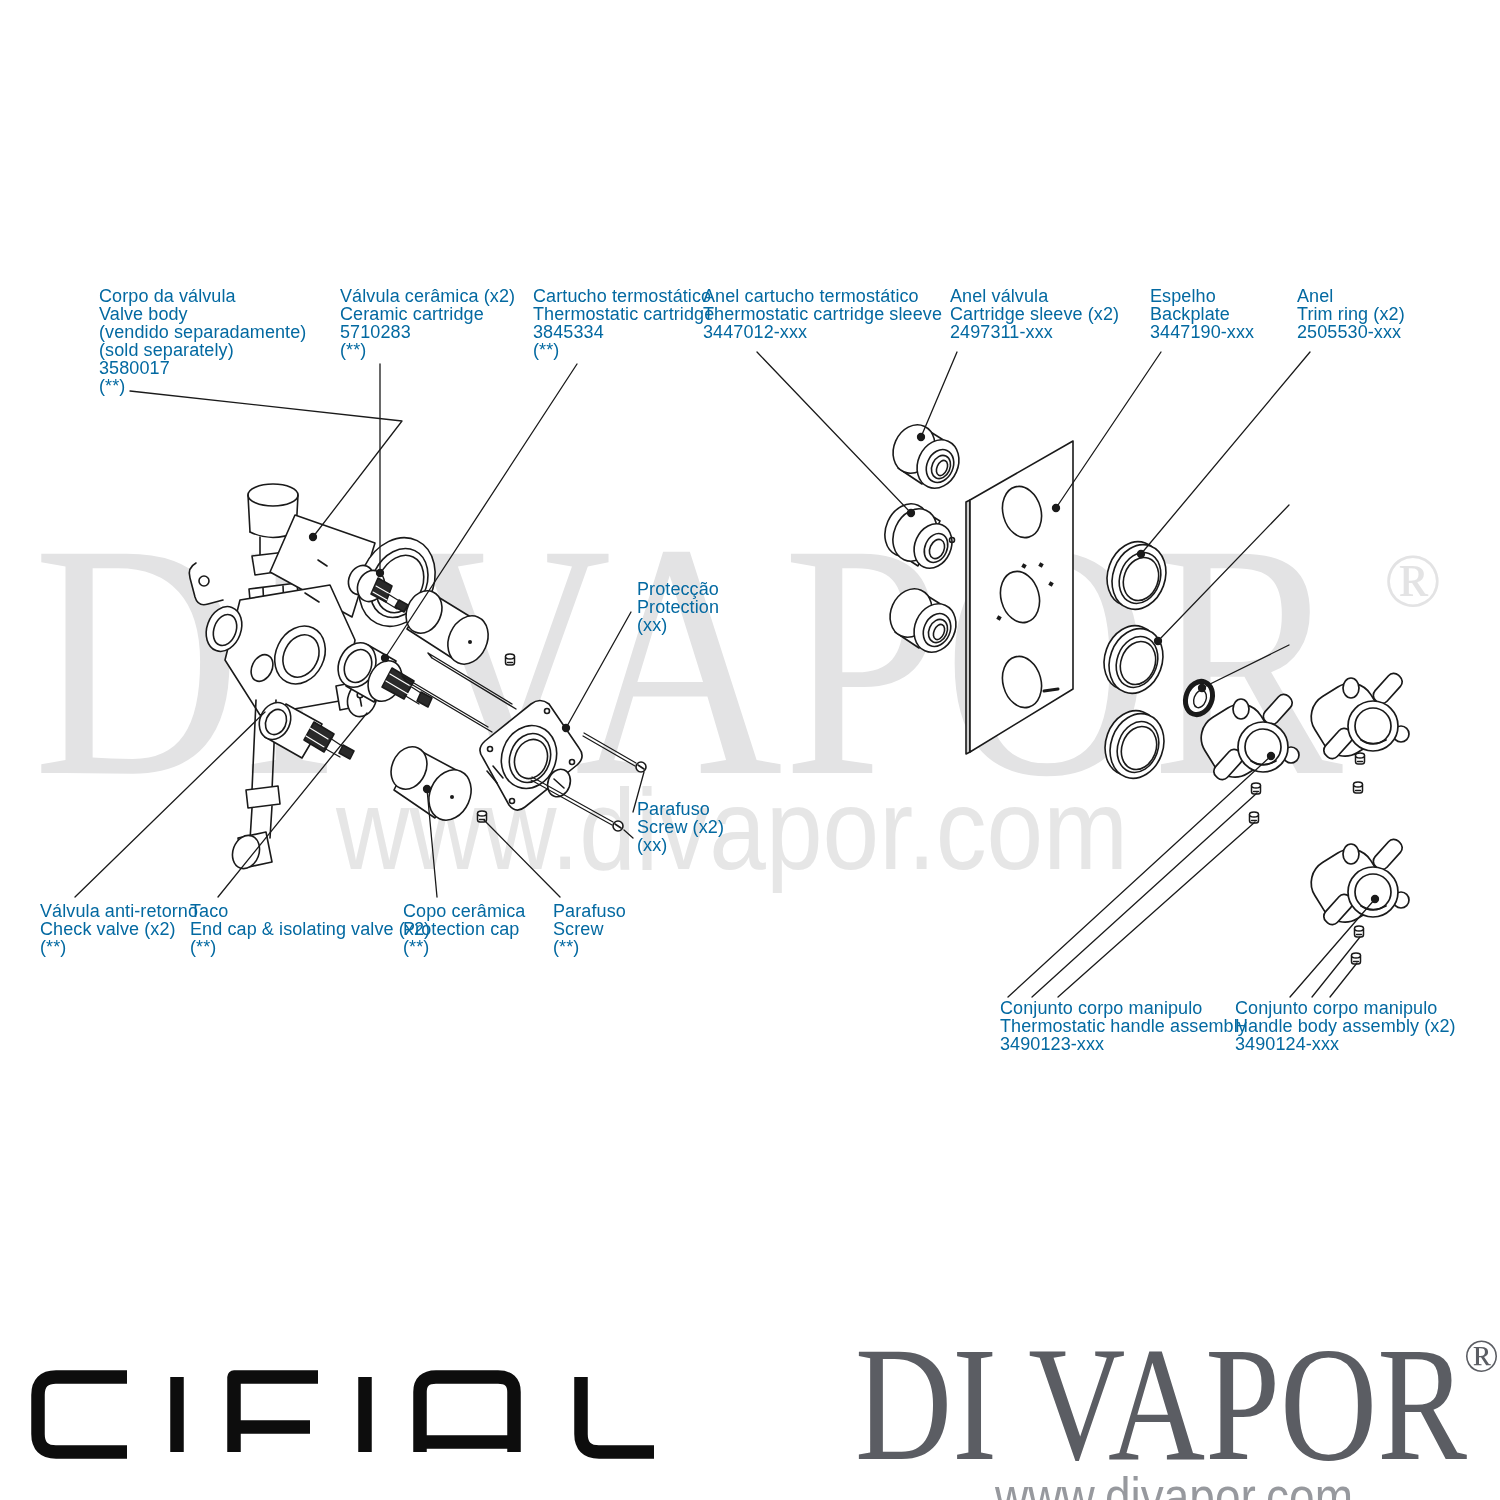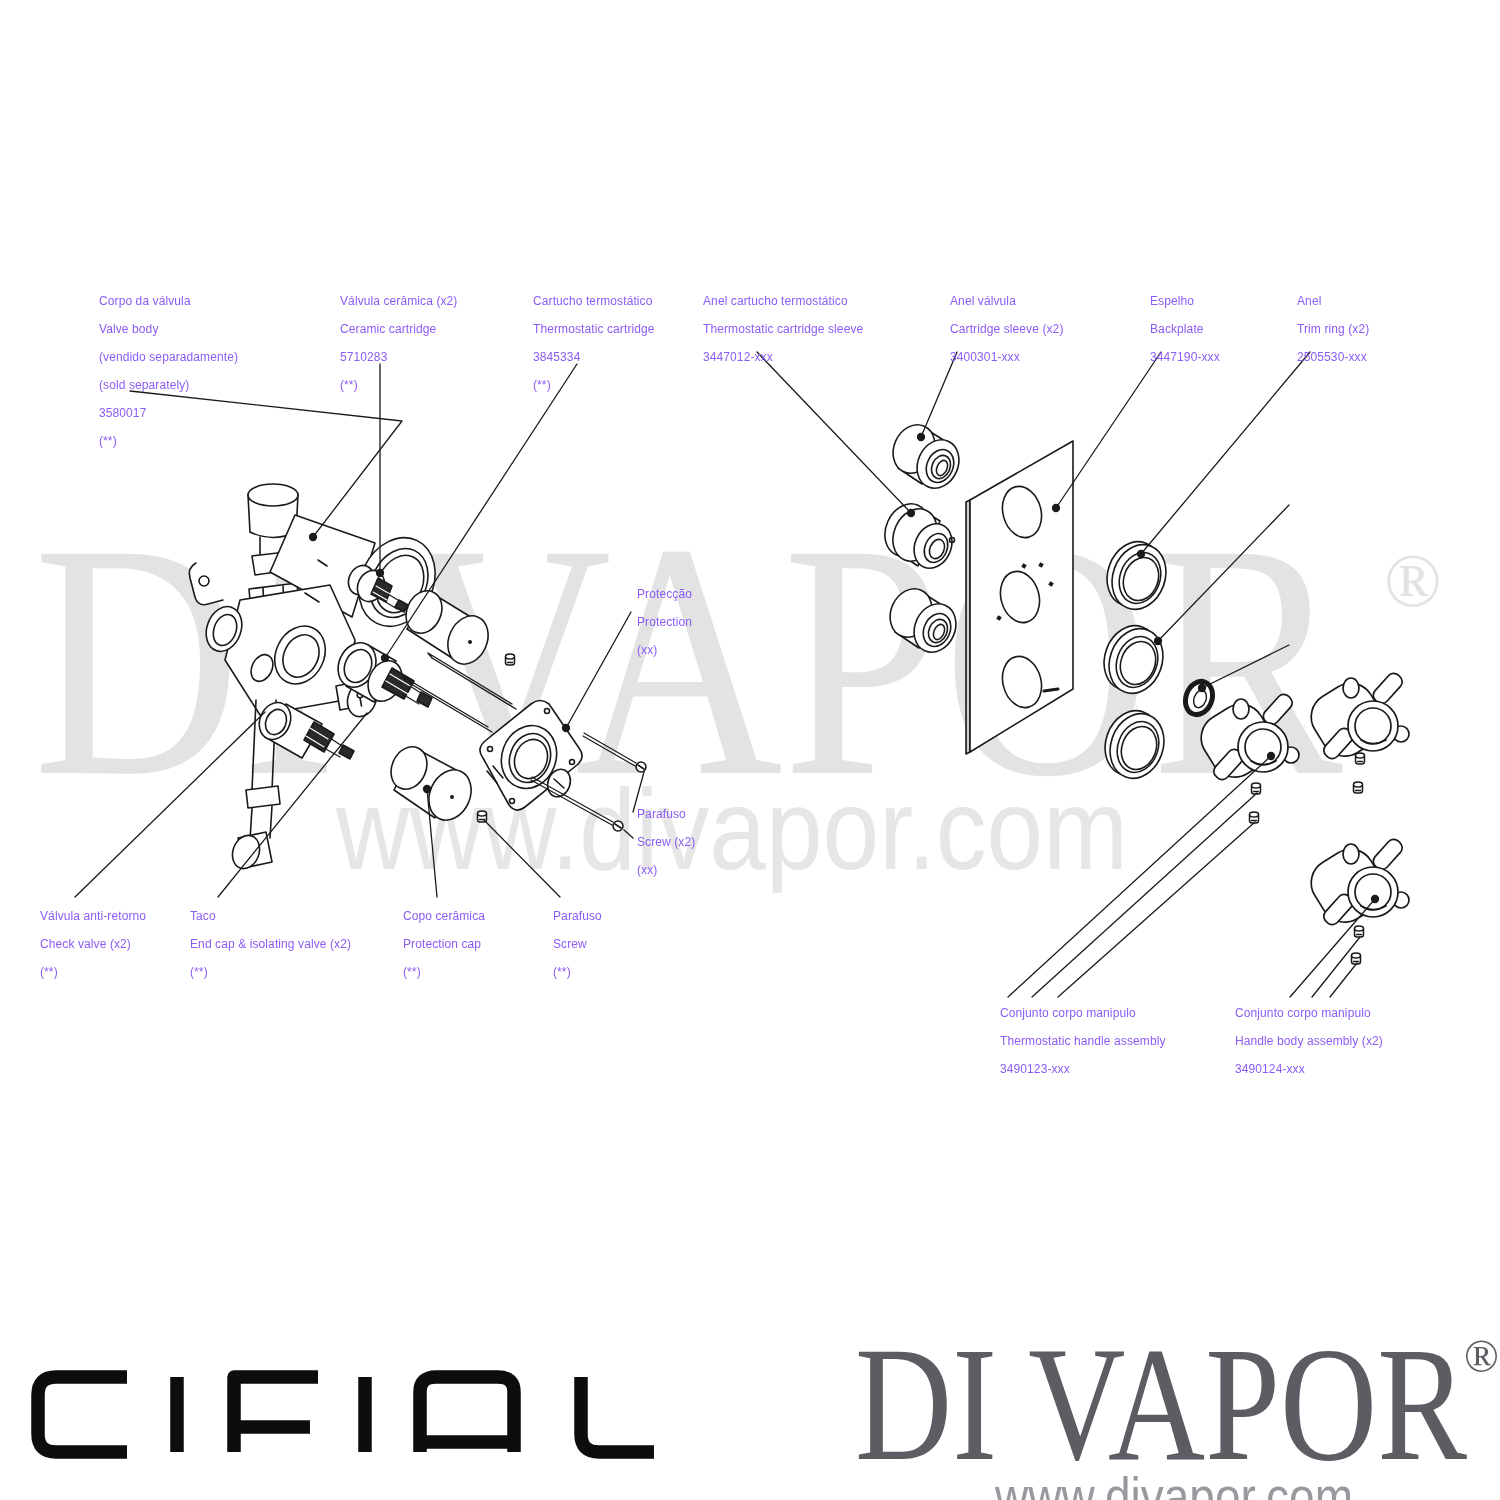--- a/index.html
+++ b/index.html
@@ -3,21 +3,21 @@
 <meta charset="utf-8">
 <style>
   html,body{margin:0;padding:0;}
   body{
     width:1500px;height:1500px;position:relative;background:#ffffff;
     font-family:"Liberation Sans", sans-serif;overflow:hidden;
   }
   #stage{position:absolute;left:0;top:0;width:1500px;height:1500px;}
   svg#diagram{position:absolute;left:0;top:0;}
   .label{
-    position:absolute;font-size:12px;line-height:28px;color:#8b5cf6;
+    position:absolute;font-size:18px;line-height:18px;color:#0369a1;
     white-space:pre-line;letter-spacing:0.1px;z-index:5;
   }
   .wm-serif{font-family:"Liberation Serif", serif;}
   .wm-sans{font-family:"Liberation Sans", sans-serif;}
 </style>
 </head>
 <body>
 
 <div id="stage">
 
@@ -312,21 +312,21 @@
 (**)</div>
 <div class="label" style="left:533px;top:287px">Cartucho termostático
 Thermostatic cartridge
 3845334
 (**)</div>
 <div class="label" style="left:703px;top:287px">Anel cartucho termostático
 Thermostatic cartridge sleeve
 3447012-xxx</div>
 <div class="label" style="left:950px;top:287px">Anel válvula
 Cartridge sleeve (x2)
-3400301-xxx</div>
+2497311-xxx</div>
 <div class="label" style="left:1150px;top:287px">Espelho
 Backplate
 3447190-xxx</div>
 <div class="label" style="left:1297px;top:287px">Anel
 Trim ring (x2)
 2505530-xxx</div>
 <div class="label" style="left:637px;top:580px">Protecção
 Protection
 (xx)</div>
 <div class="label" style="left:637px;top:800px">Parafuso

